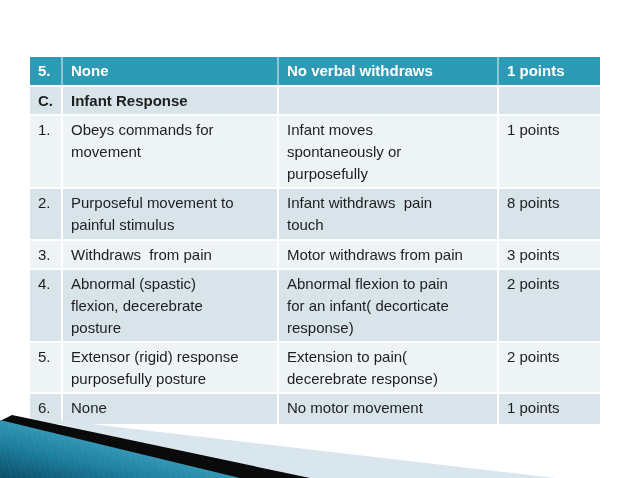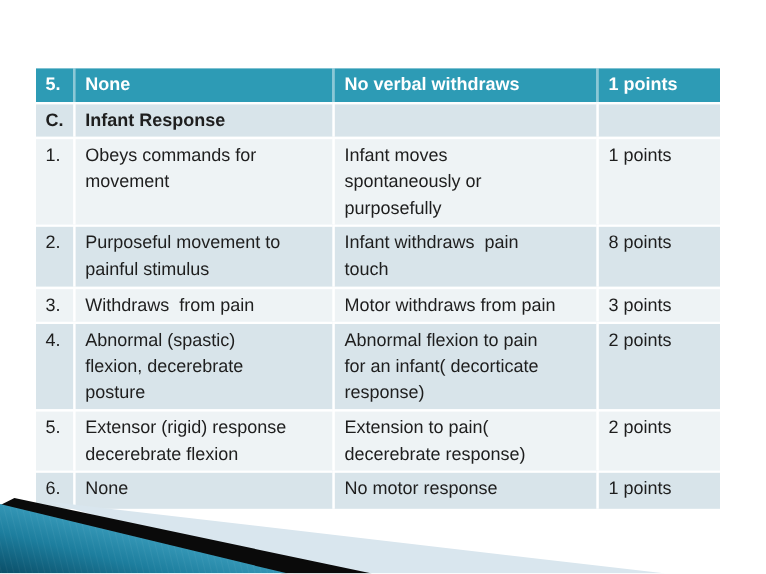--- a/index.html
+++ b/index.html
@@ -130,29 +130,29 @@
 flexion, decerebrate
 posture</td>
           <td>Abnormal flexion to pain
 for an infant( decorticate
 response)</td>
           <td>2 points</td>
         </tr>
         <tr class="band-light h50">
           <td>5.</td>
           <td>Extensor (rigid) response
-decerebrate flexion</td>
+purposefully posture</td>
           <td>Extension to pain(
 decerebrate response)</td>
           <td>2 points</td>
         </tr>
         <tr class="band-dark h32">
           <td>6.</td>
           <td>None</td>
-          <td>No motor response</td>
+          <td>No motor movement</td>
           <td>1 points</td>
         </tr>
       </tbody>
     </table>
   </div>
 
   <svg class="corner-decoration" viewBox="0 0 560 66" preserveAspectRatio="none" aria-hidden="true">
     <defs>
       <linearGradient id="tealGrad" x1="0" y1="1" x2="1" y2="0">
         <stop offset="0" stop-color="#0a4e68"></stop>

